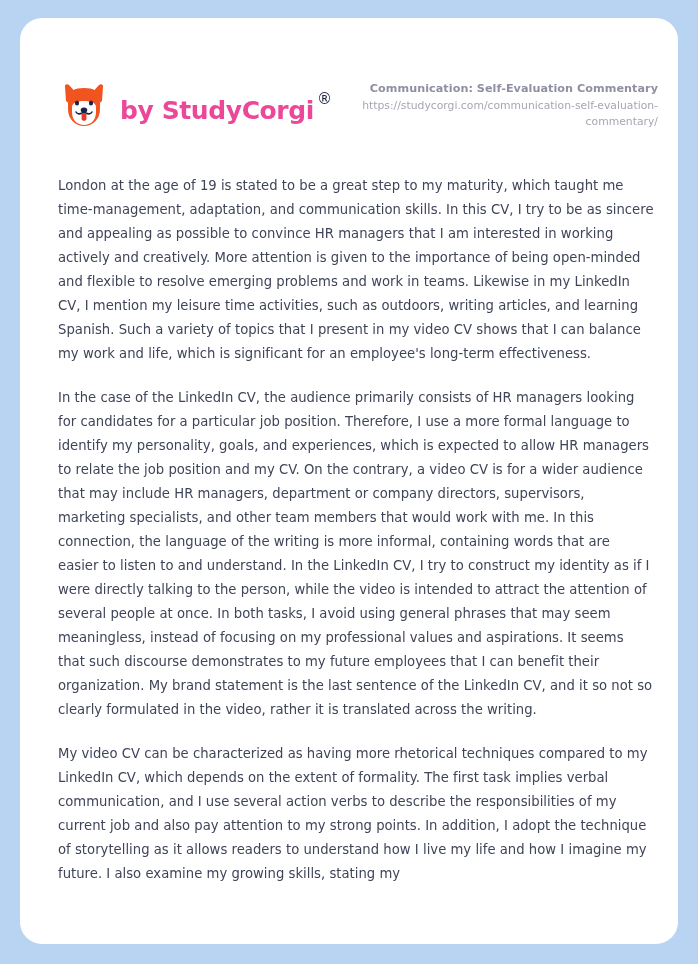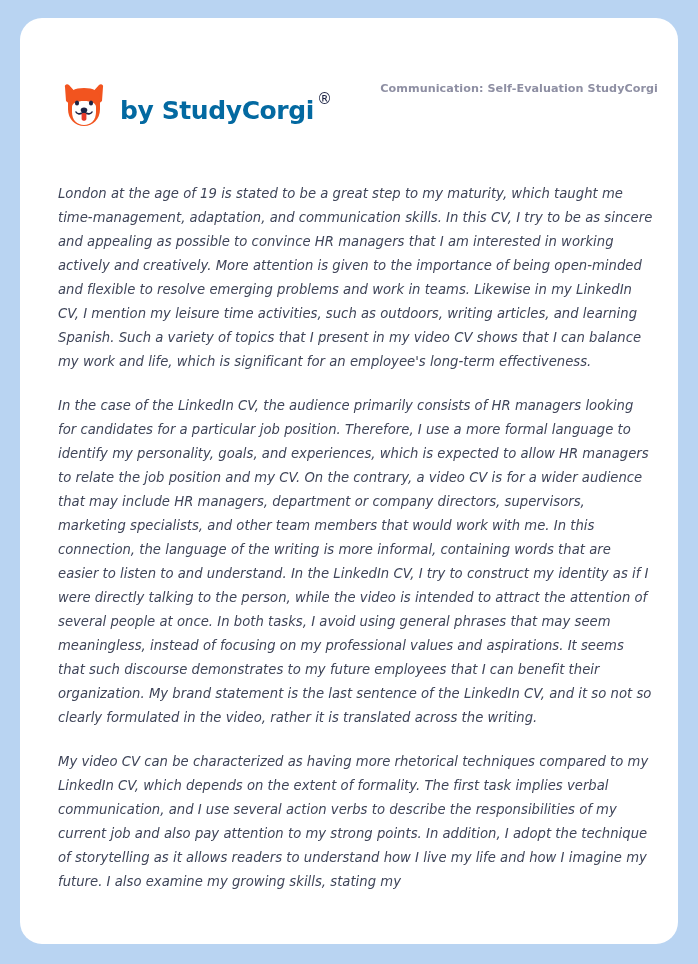--- a/index.html
+++ b/index.html
@@ -51,21 +51,21 @@
     align-items: flex-start;
     margin-left: 10px;
     color: #1c2344;
   }
   .brand-name {
     font-size: 25px;
     font-weight: bold;
     letter-spacing: -0.4px;
     line-height: 1;
     padding-top: 6px;
-    color: #0369a1;
+    color: #ec4899;
     white-space: nowrap;
   }
   .brand-reg {
     font-size: 15px;
     line-height: 1;
     padding-top: 0px;
     margin-left: 3px;
     color: #1c2344;
     font-weight: normal;
   }
@@ -84,23 +84,22 @@
   .doc-url {
     font-size: 10.8px;
     color: #a5a6b6;
     line-height: 1.45;
     margin-top: 2px;
     word-break: break-word;
   }
   .content {
     position: absolute;
     left: 38px;
-    top: 164px;
+    top: 156px;
     width: 596px;
-    font-style: italic;
   }
   .para {
     font-size: 13.2px;
     line-height: 24px;
     color: #3f4559;
     margin: 0 0 20px 0;
     text-align: left;
     letter-spacing: 0.02px;
   }
   .para:last-child { margin-bottom: 17px; }
@@ -126,21 +125,22 @@
           <path d="M23.6 33 C23.6 31.8 28.4 31.8 28.4 33 L28.4 38 C28.4 40.4 23.6 40.4 23.6 38 Z" fill="#e8392a"></path>
         </svg>
       </span>
       <span class="brand-text">
         <span class="brand-name">by StudyCorgi</span>
         <span class="brand-reg">®</span>
       </span>
     </div>
 
     <div class="doc-meta">
-      <div class="doc-title">Communication: Self-Evaluation StudyCorgi</div>
+      <div class="doc-title">Communication: Self-Evaluation Commentary</div>
+      <div class="doc-url">https://studycorgi.com/communication-self-evaluation-commentary/</div>
     </div>
 
   </div>
 
   <div class="content">
     <p class="para">London at the age of 19 is stated to be a great step to my maturity, which taught me time-management, adaptation, and communication skills. In this CV, I try to be as sincere and appealing as possible to convince HR managers that I am interested in working actively and creatively. More attention is given to the importance of being open-minded and flexible to resolve emerging problems and work in teams. Likewise in my LinkedIn CV, I mention my leisure time activities, such as outdoors, writing articles, and learning Spanish. Such a variety of topics that I present in my video CV shows that I can balance my work and life, which is significant for an employee's long-term effectiveness.</p>
     <p class="para">In the case of the LinkedIn CV, the audience primarily consists of HR managers looking for candidates for a particular job position. Therefore, I use a more formal language to identify my personality, goals, and experiences, which is expected to allow HR managers to relate the job position and my CV. On the contrary, a video CV is for a wider audience that may include HR managers, department or company directors, supervisors, marketing specialists, and other team members that would work with me. In this connection, the language of the writing is more informal, containing words that are easier to listen to and understand. In the LinkedIn CV, I try to construct my identity as if I were directly talking to the person, while the video is intended to attract the attention of several people at once. In both tasks, I avoid using general phrases that may seem meaningless, instead of focusing on my professional values and aspirations. It seems that such discourse demonstrates to my future employees that I can benefit their organization. My brand statement is the last sentence of the LinkedIn CV, and it so not so clearly formulated in the video, rather it is translated across the writing.</p>
     <p class="para">My video CV can be characterized as having more rhetorical techniques compared to my LinkedIn CV, which depends on the extent of formality. The first task implies verbal communication, and I use several action verbs to describe the responsibilities of my current job and also pay attention to my strong points. In addition, I adopt the technique of storytelling as it allows readers to understand how I live my life and how I imagine my future. I also examine my growing skills, stating my</p>
   </div>
 

